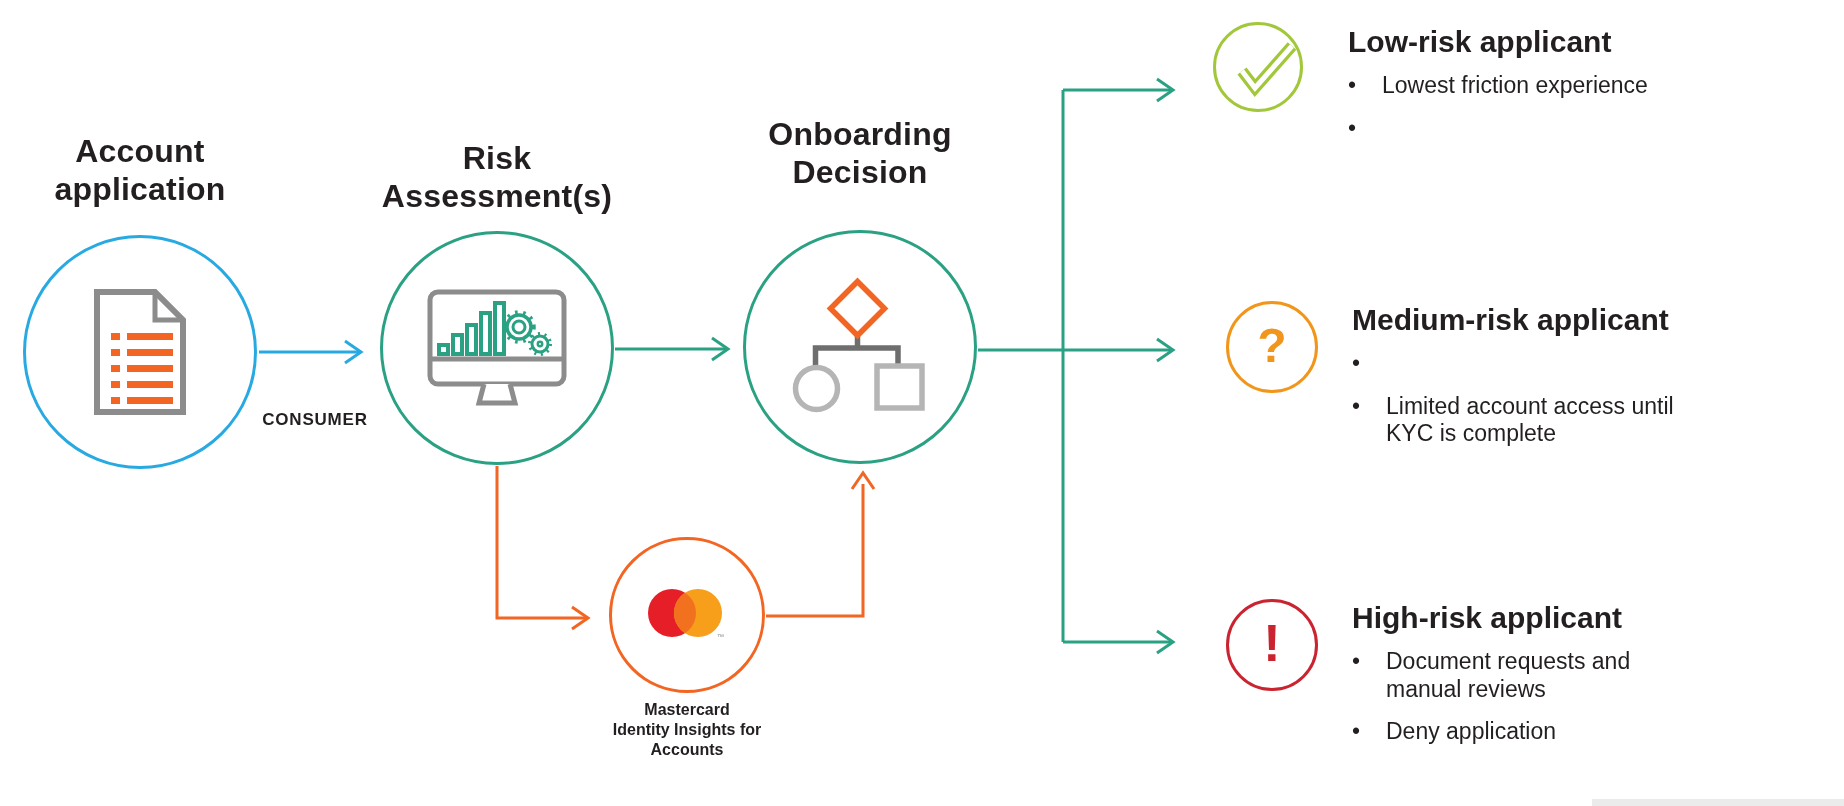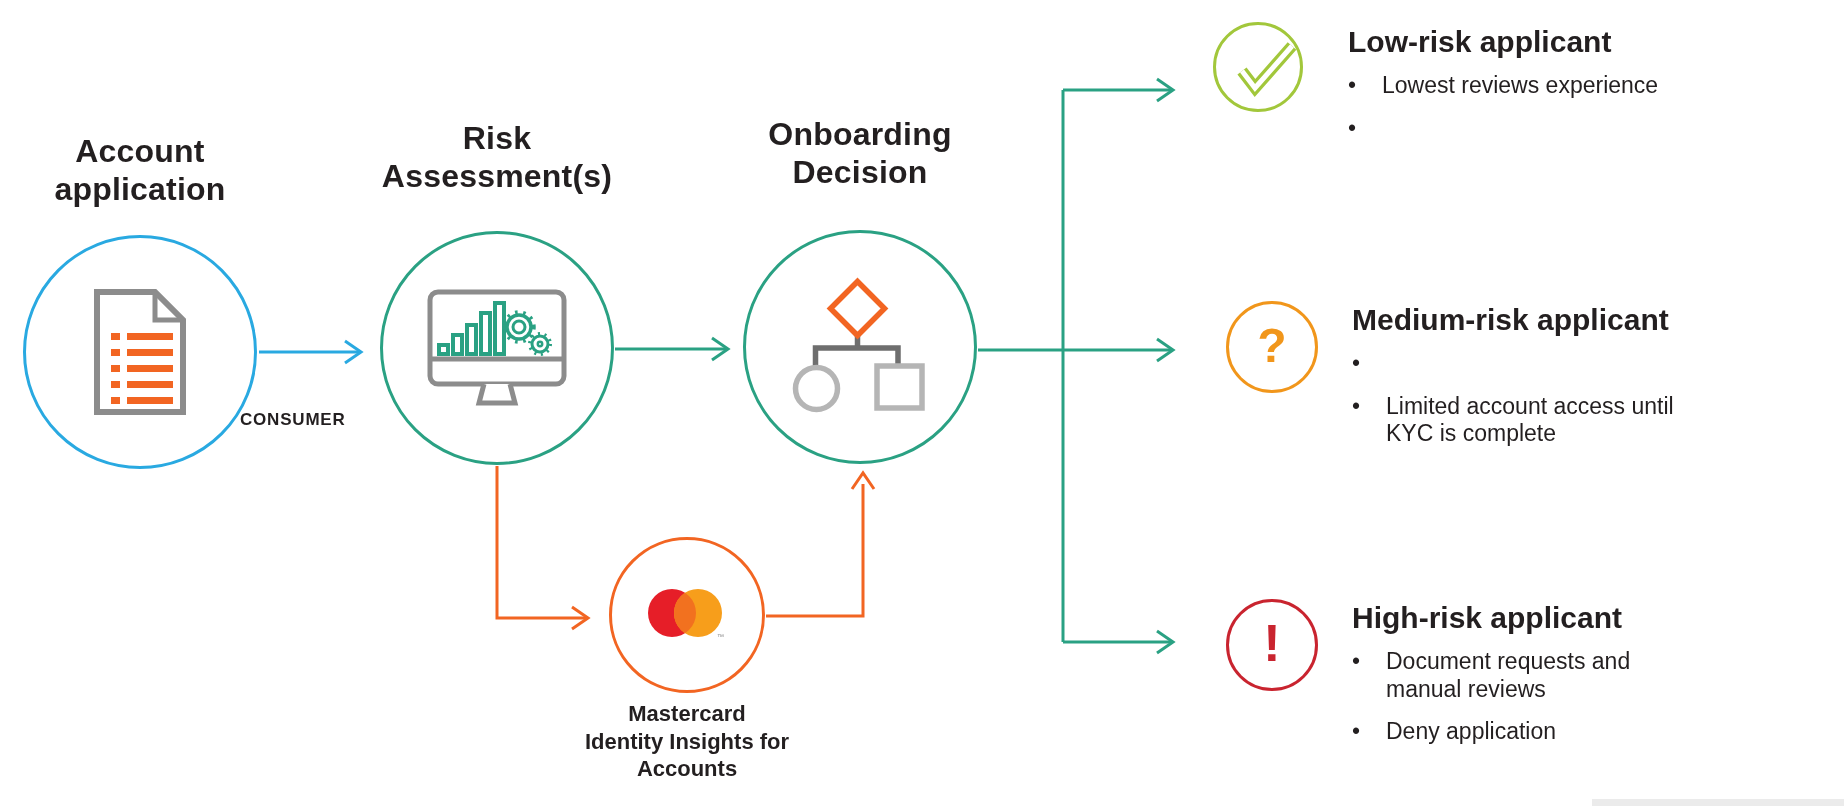--- a/index.html
+++ b/index.html
@@ -15,26 +15,26 @@
 
   .node-title{
     position:absolute;text-align:center;font-weight:700;font-size:32px;line-height:1.18;
     white-space:pre-line;letter-spacing:.2px;
   }
   .big-circle{
     position:absolute;width:234px;height:234px;border-radius:50%;background:#fff;
     border:3px solid #000;box-sizing:border-box;display:flex;align-items:center;justify-content:center;
   }
   .edge-label{
-    position:absolute;font-weight:700;font-size:17px;letter-spacing:.8px;
+    position:absolute;text-align:center;font-weight:700;font-size:17px;letter-spacing:.8px;
     line-height:1.25;white-space:pre-line;
   }
   .mc-caption{
     position:absolute;left:517px;top:700px;width:340px;text-align:center;
-    font-weight:700;font-size:22px;line-height:1.26;white-space:pre-line;
+    font-weight:700;font-size:16px;line-height:1.26;white-space:pre-line;
   }
   .outcome-icon{
     position:absolute;border-radius:50%;background:#fff;box-sizing:border-box;
     display:flex;align-items:center;justify-content:center;
   }
   .outcome-icon.low{left:1213px;top:22px;width:90px;height:90px;border:3px solid var(--green);}
   .outcome-icon.medium{left:1226px;top:301px;width:92px;height:92px;border:3px solid var(--amber);}
   .outcome-icon.high{left:1226px;top:599px;width:92px;height:92px;border:3px solid var(--red);}
   .glyph{font-weight:700;line-height:1;}
   .glyph.q{font-size:48px;color:var(--amber);transform:translateY(-1px);}
@@ -81,21 +81,21 @@
       <path d="M572 607 L588 618 L572 629"></path>
     </g>
     <g class="s-orange">
       <path d="M766 616 H863 V484"></path>
       <path d="M852 489 L863 473 L874 489"></path>
     </g>
   </svg>
 
   <div class="node-title" style="left:-10px;top:133px;width:300px">Account
 application</div>
-  <div class="node-title" style="left:347px;top:120px;width:300px">Risk
+  <div class="node-title" style="left:347px;top:140px;width:300px">Risk
 Assessment(s)</div>
   <div class="node-title" style="left:710px;top:116px;width:300px">Onboarding
 Decision</div>
 
   <div class="big-circle" style="left:23px;top:235px;border-color:var(--blue)">
     <svg width="98" height="126" viewBox="0 0 98 126">
       <path d="M6 3 H64 L92 31 V123 H6 Z" fill="#fff" style="stroke:var(--icon-gray)" stroke-width="6"></path>
       <path d="M64 3 V31 H92" fill="none" style="stroke:var(--icon-gray)" stroke-width="5"></path>
       <g style="fill:var(--orange)">
         <rect x="20" y="44" width="9" height="7"></rect>
@@ -170,21 +170,21 @@
     <svg width="84" height="84" viewBox="0 0 84 84">
       <polyline points="26,46 39,63 76,21" fill="none" style="stroke:var(--green)" stroke-width="11.5"></polyline>
       <polyline points="26,46 39,63 76,21" fill="none" stroke="#fff" stroke-width="5"></polyline>
     </svg>
   </div>
   <div class="outcome-text low">
     <div class="outcome-title">Low-risk applicant</div>
     <ul class="outcome-bullets">
       <li>
         <span class="dot">•</span>
-        <span class="btext">Lowest reviews experience</span>
+        <span class="btext">Lowest friction experience</span>
       </li>
       <li>
         <span class="dot">•</span>
       </li>
     </ul>
   </div>
 
   <div class="outcome-icon medium">
     <span class="glyph q">?</span>
   </div>

